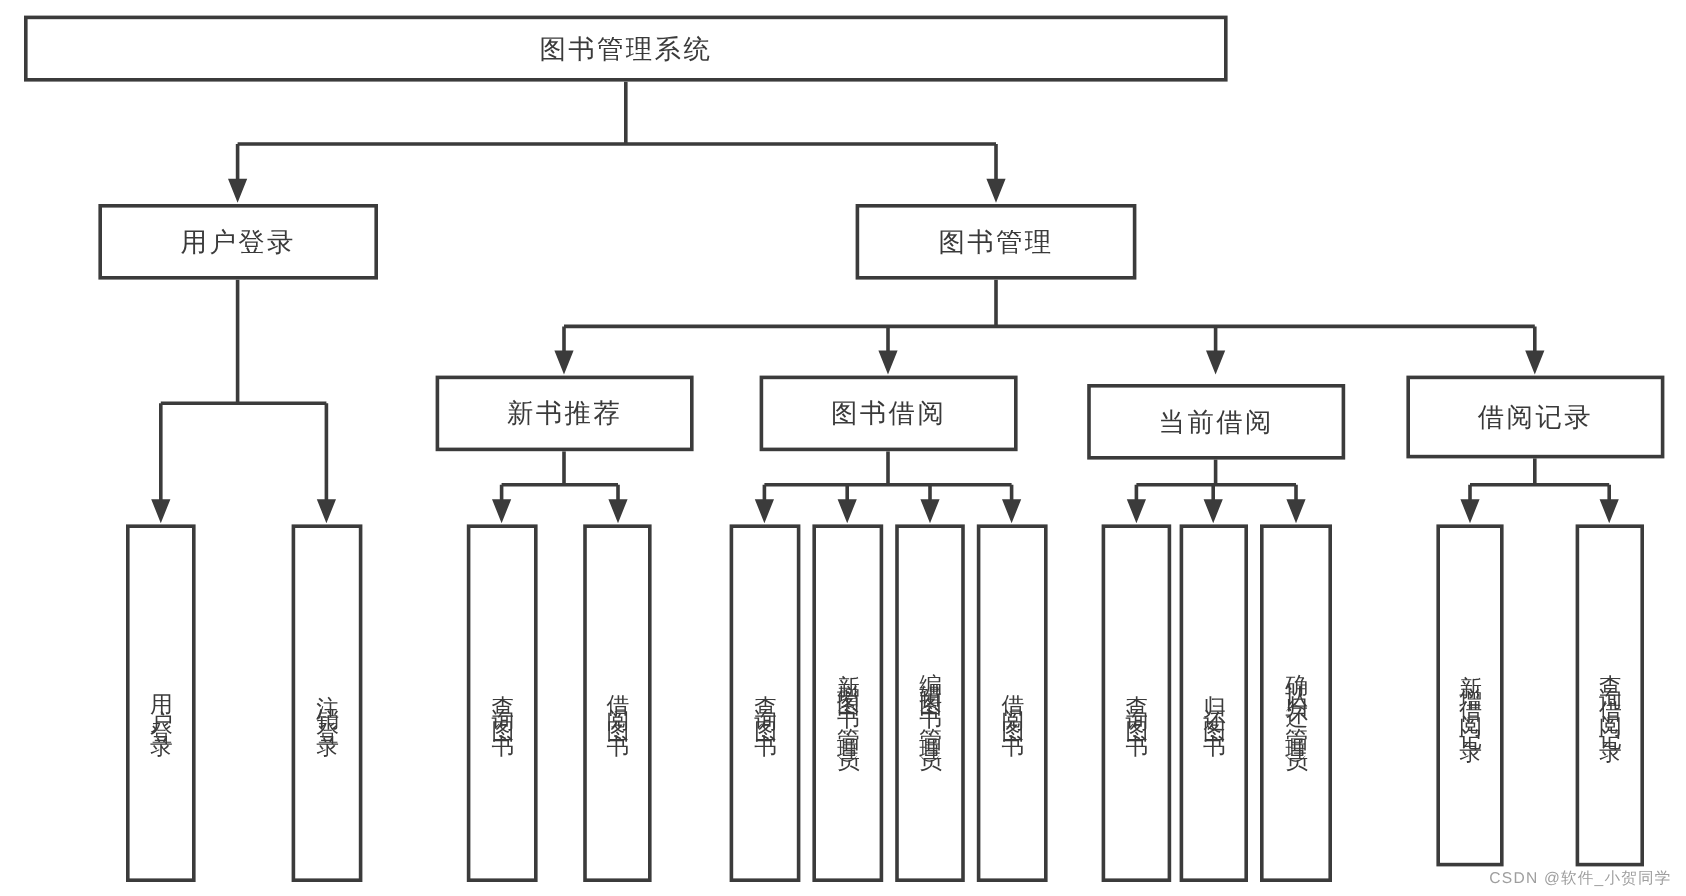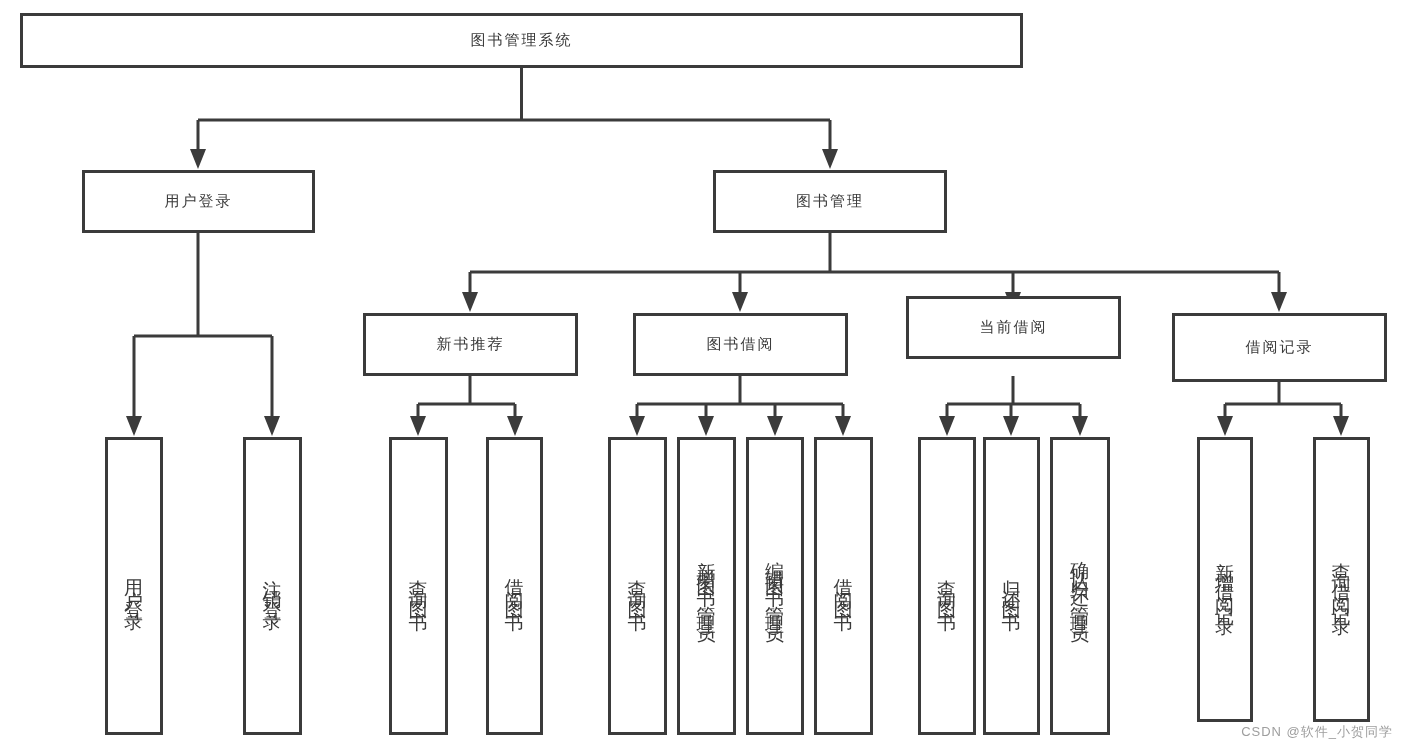--- a/index.html
+++ b/index.html
@@ -6,21 +6,21 @@
     --line:#3b3b3b; --box-border:#3b3b3b; --box-fill:#ffffff;
     --text:#3a3a3a; --watermark:#9e9e9e; --background:#ffffff;
   }
   html,body{margin:0;padding:0;}
   body{background:var(--background);font-family:"Liberation Sans","DejaVu Sans",sans-serif;}
   .canvas{position:relative;width:1405px;height:747px;background:var(--background);overflow:hidden;}
   .connectors{position:absolute;left:0;top:0;width:1405px;height:747px;pointer-events:none;}
   .hnode{
     position:absolute;box-sizing:border-box;background:var(--box-fill);
     border:3px solid var(--box-border);display:flex;align-items:center;justify-content:center;
-    font-size:15px;letter-spacing:2px;color:var(--text);white-space:nowrap;
+    font-size:22px;letter-spacing:2px;color:var(--text);white-space:nowrap;
   }
   .vnode{
     position:absolute;box-sizing:border-box;background:var(--box-fill);
     border:3px solid var(--box-border);display:flex;align-items:center;justify-content:center;
   }
   .vnode .vlabel{
     writing-mode:vertical-rl;text-orientation:mixed;
     font-size:19px;letter-spacing:11px;line-height:1;color:var(--text);
   }
   .watermark{
@@ -81,21 +81,21 @@
   <div class="hnode" style="left:713px;top:170px;width:234px;height:63px;">
     <span>图书管理</span>
   </div>
 
   <div class="hnode" style="left:363px;top:313px;width:215px;height:63px;font-family:Liberation Serif, serif;">
     <span>新书推荐</span>
   </div>
   <div class="hnode" style="left:633px;top:313px;width:215px;height:63px;">
     <span>图书借阅</span>
   </div>
-  <div class="hnode" style="left:906px;top:296px;width:215px;height:63px;">
+  <div class="hnode" style="left:906px;top:320px;width:215px;height:63px;">
     <span>当前借阅</span>
   </div>
   <div class="hnode" style="left:1172px;top:313px;width:215px;height:69px;">
     <span>借阅记录</span>
   </div>
 
   <div class="vnode" style="left:105px;top:437px;width:58px;height:298px;">
     <span class="vlabel">用户登录</span>
   </div>
   <div class="vnode" style="left:243px;top:437px;width:59px;height:298px;">

